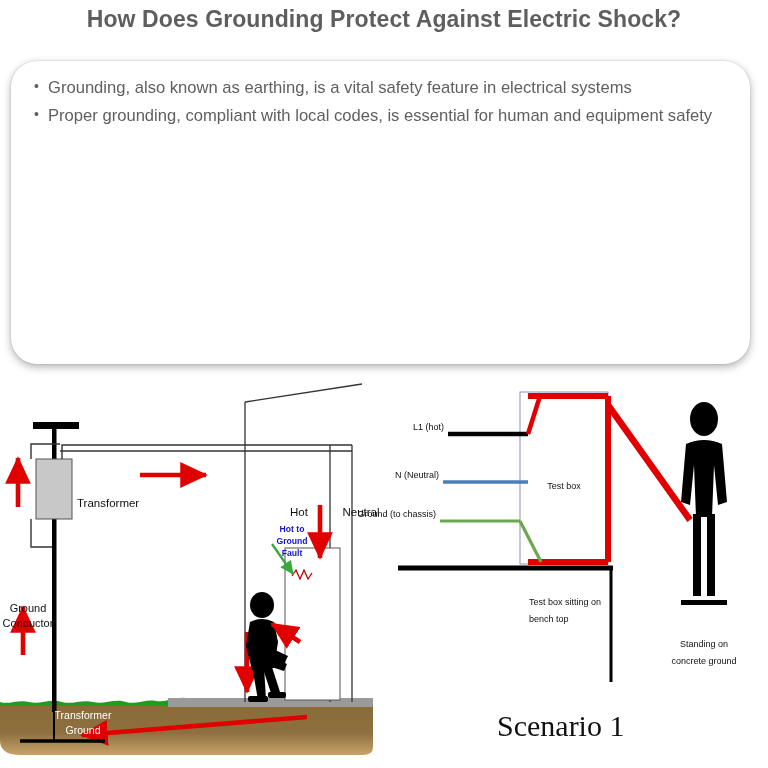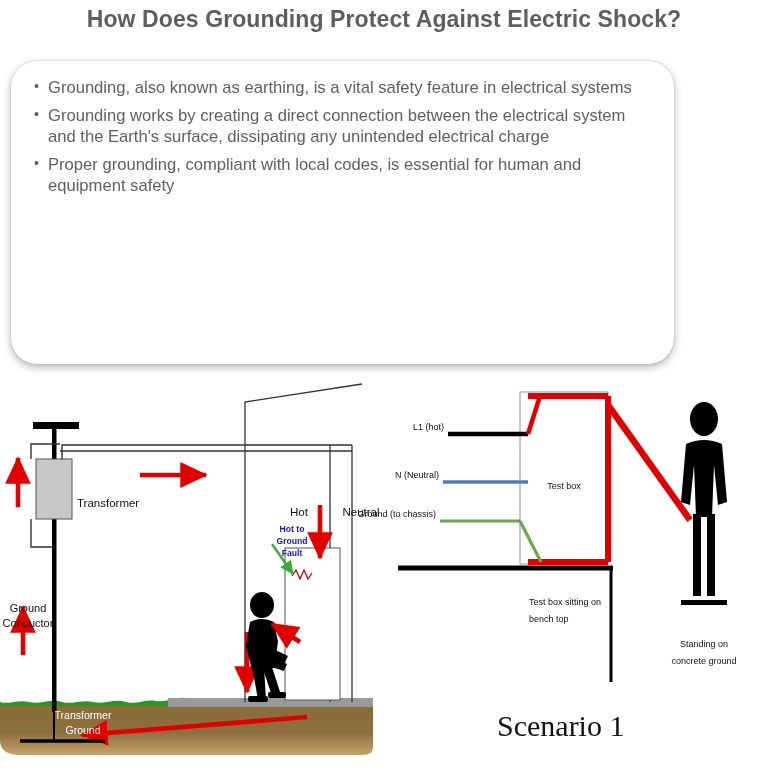--- a/index.html
+++ b/index.html
@@ -19,21 +19,21 @@
     font-size:23px;
     font-weight:bold;
     color:#5e5e5e;
     letter-spacing:.1px;
   }
 
   
   #bullet-card{
     position:absolute;
     left:11px; top:61px;
-    width:663px; height:303px;
+    width:739px; height:303px;
     background:#ffffff;
     border-radius:26px;
     box-shadow:0 3px 9px rgba(0,0,0,.30), 0 0 2px rgba(0,0,0,.18);
     box-sizing:border-box;
     padding:16px 22px 10px 22px;
     overflow:hidden;
   }
   #bullet-list{
     list-style:none;
     margin:0;padding:0;
@@ -71,21 +71,20 @@
   .lbl-sc{font-family:"Liberation Serif", serif;fill:#111;font-size:30px;}
 </style>
 </head>
 <body>
 
 <div id="page-title">How Does Grounding Protect Against Electric Shock?</div>
 
 <div id="bullet-card">
   <ul id="bullet-list">
     <li>Grounding, also known as earthing, is a vital safety feature in electrical systems</li>
-    <li>Grounding works by creating a direct connection between the electrical system and the Earth's surface, dissipating any unintended electrical charge</li>
     <li>Proper grounding, compliant with local codes, is essential for human and equipment safety</li>
   </ul>
 </div>
 
 <div id="diagram">
 <svg width="768" height="396" viewBox="0 0 768 396" xmlns="http://www.w3.org/2000/svg">
 
   <defs>
     <linearGradient id="soilGrad" x1="0" y1="0" x2="0" y2="1">
       <stop offset="0%" stop-color="#8a6c38"></stop>

